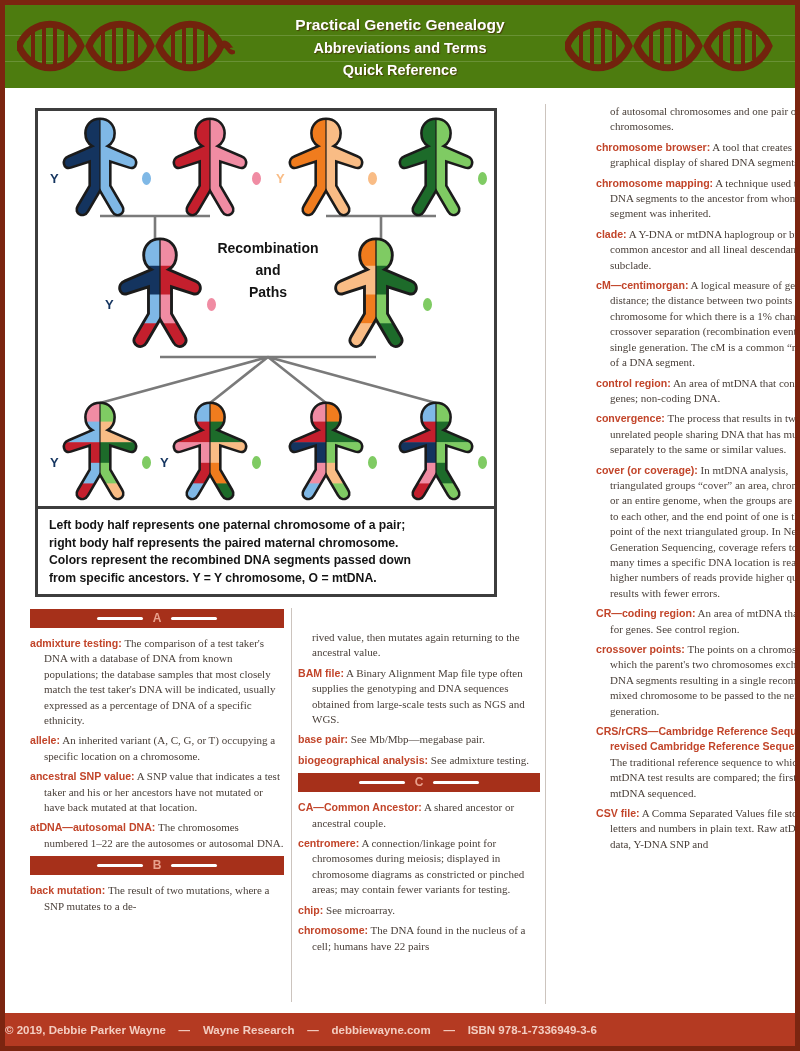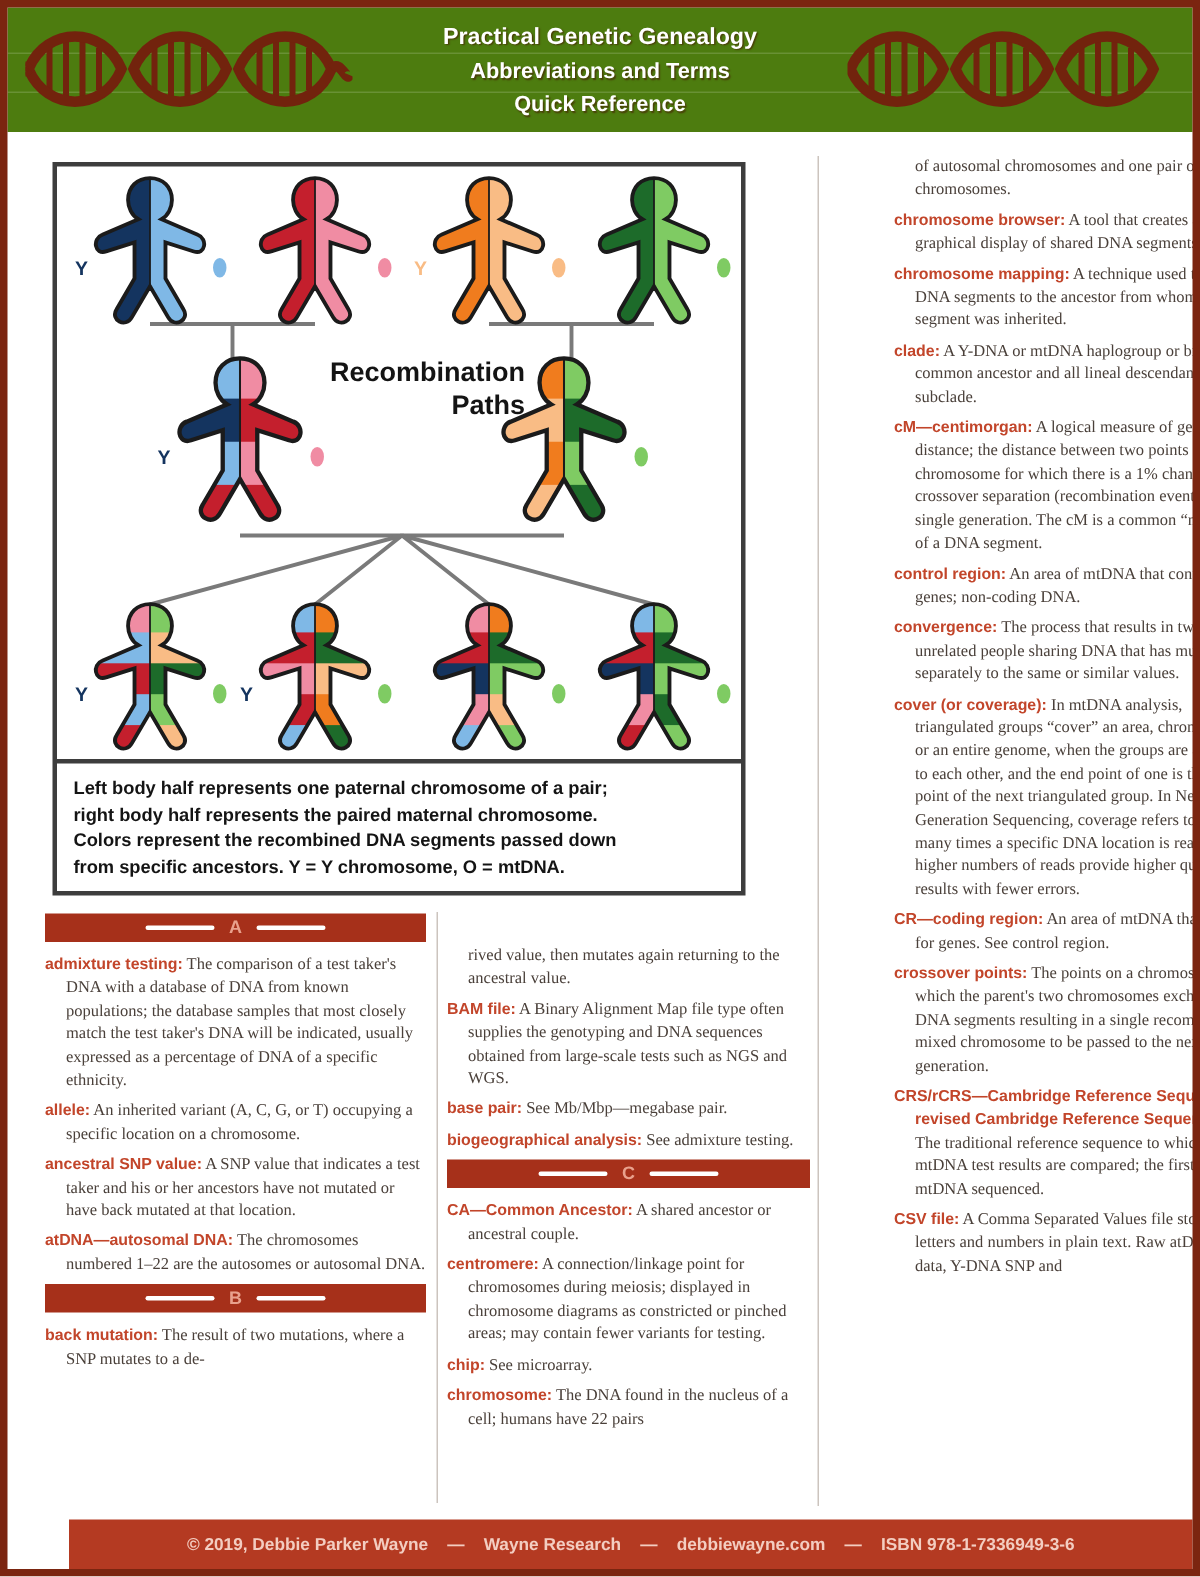--- a/index.html
+++ b/index.html
@@ -20,22 +20,22 @@
     color:#ffffff;font-family:"Liberation Sans",sans-serif;font-weight:bold;
     text-shadow:1px 1px 1px rgba(70,12,0,.55);white-space:nowrap;
   }
   .ht1{font-size:15.5px;} .ht2,.ht3{font-size:14.5px;}
   
   .illus{position:absolute;left:35px;top:108px;width:462px;height:489px;border:3px solid #3d3d3d;box-sizing:border-box;background:#fff;z-index:5;}
   .figures{position:relative;width:456px;height:395px;}
   .figures svg.person{position:absolute;}
   .connectors{position:absolute;left:0;top:0;width:456px;height:395px;}
   .center-label{
-    position:absolute;left:148px;top:126px;width:164px;text-align:right;
-    font-family:"Liberation Sans",sans-serif;font-weight:bold;font-size:18px;line-height:22px;color:#141414;
+    position:absolute;left:148px;top:126px;width:164px;text-align:center;
+    font-family:"Liberation Sans",sans-serif;font-weight:bold;font-size:14px;line-height:22px;color:#141414;
   }
   .marker-y{position:absolute;font-family:"Liberation Sans",sans-serif;font-weight:bold;font-size:13px;line-height:13px;}
   .marker-o{position:absolute;width:9px;height:13px;border-radius:50%;}
   .caption{
     border-top:3px solid #3d3d3d;padding:8px 21px 0 11px;
     font-family:"Liberation Sans",sans-serif;font-weight:bold;font-size:12.2px;line-height:17.5px;color:#141414;
   }
   
   .col{position:absolute;font-size:11px;line-height:15.4px;color:#4a403a;z-index:4;}
   .col-left{left:30px;top:606px;width:254px;}
@@ -49,22 +49,22 @@
     display:flex;align-items:center;justify-content:center;gap:10px;
     color:#e9a18d;font-family:"Liberation Sans",sans-serif;font-weight:bold;font-size:12px;text-indent:0;
   }
   .divider .dash{width:46px;height:3px;background:#ffffff;border-radius:2px;}
   .vrule{position:absolute;width:1px;background:#ccc4be;z-index:3;}
   .vrule-1{left:291px;top:608px;height:394px;}
   .vrule-2{left:545px;top:104px;height:900px;}
   
   .footer{
     position:absolute;left:5px;right:5px;bottom:5px;height:33px;background:#b43a22;z-index:10;
-    display:flex;align-items:center;justify-content:center;
-    color:#f3cdc1;font-family:"Liberation Sans",sans-serif;font-weight:bold;font-size:11.5px;white-space:pre;margin-left:41px;
+    display:flex;align-items:center;
+    color:#f3cdc1;font-family:"Liberation Sans",sans-serif;font-weight:bold;font-size:11.5px;white-space:pre;
   }
 </style>
 </head>
 <body>
 
 <div class="frame"></div>
 
 <div class="header">
   <div class="hline hline1"></div>
   <div class="hline hline2"></div>
@@ -127,20 +127,21 @@
     <svg class="connectors" viewBox="0 0 456 395">
       <g stroke="#7a7a7a" stroke-width="2.6" fill="none">
         <path d="M62,105 H172 M117,105 V136"></path>
         <path d="M288,105 H398 M343,105 V136"></path>
         <path d="M122,246 H338"></path>
         <path d="M230,246 L62,292 M230,246 L172,292 M230,246 L288,292 M230,246 L398,292"></path>
       </g>
     </svg>
     <div class="center-label">
       <div>Recombination</div>
+      <div>and</div>
       <div>Paths</div>
     </div>
   <svg class="person" style="left:19px;top:6px;width:86px;height:103px" viewBox="0 0 100 120" preserveAspectRatio="none">
         <defs>
           <clipPath id="pclip0">
             <path d="M50,2 C60,2 67,9 67,19 C67,25 64,31 59,34 L87,46 C95,49 93,62 84,59 L62,52 L62,80 L76,104 C81,112 69,119 64,110 L50,86 L36,110 C31,119 19,112 24,104 L38,80 L38,52 L16,59 C7,62 5,49 13,46 L41,34 C36,31 33,25 33,19 C33,9 40,2 50,2 Z"></path>
           </clipPath>
         </defs>
         <g clip-path="url(#pclip0)">
           <rect x="0" y="0.0" width="50" height="120.6" fill="#14345f"></rect>

